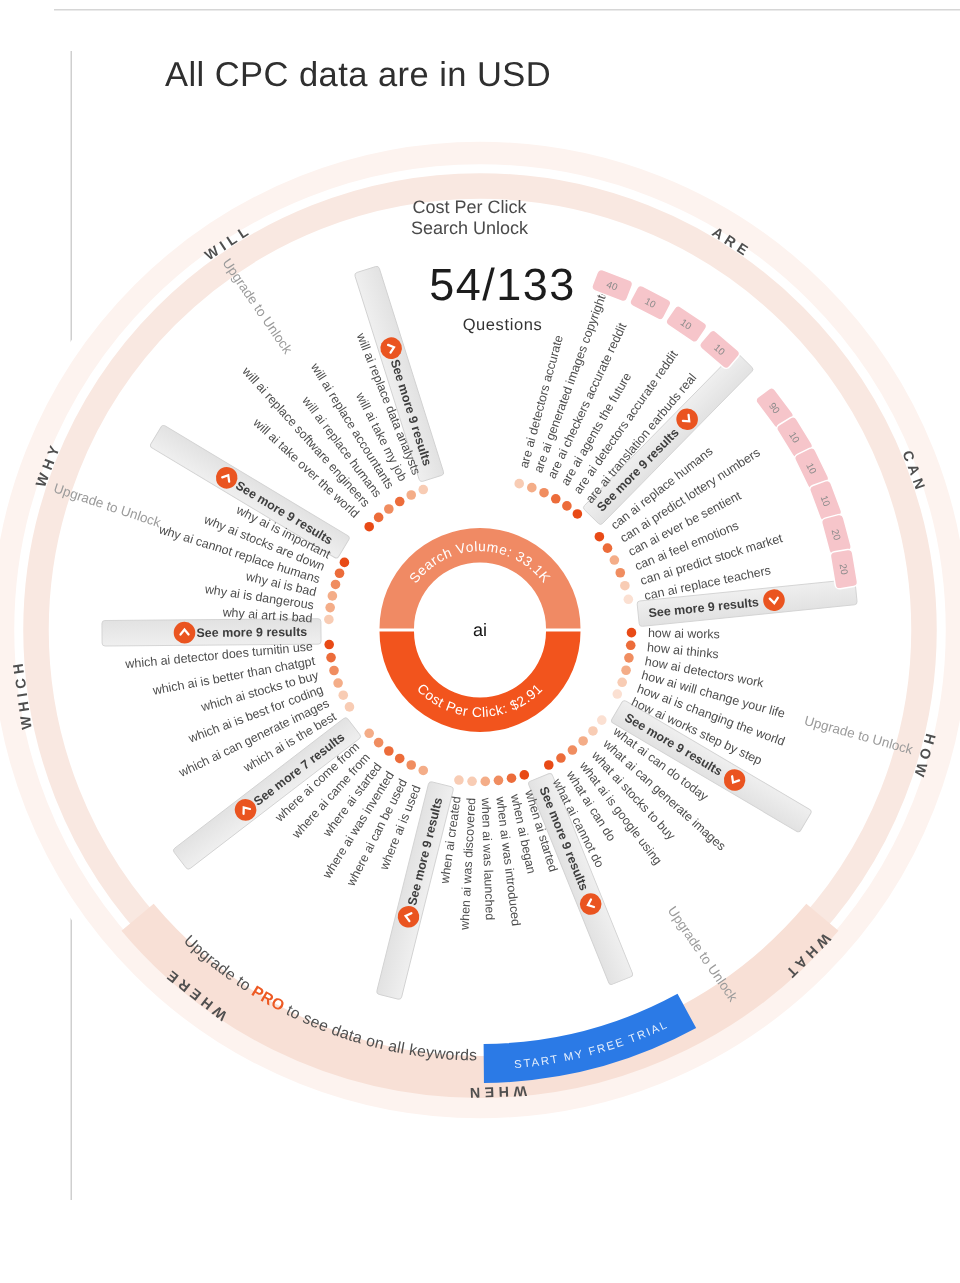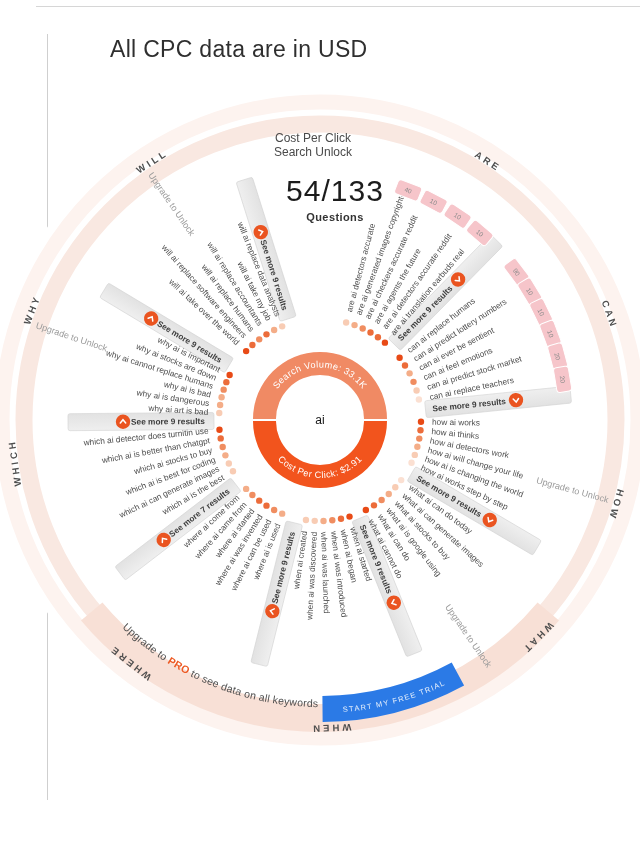--- a/index.html
+++ b/index.html
@@ -7,21 +7,21 @@
           font-family:"Liberation Sans", sans-serif;}
   .frame-line{position:absolute;background:#d6d6d6;}
   #frame-top{left:36px;top:6px;width:604px;height:1px;}
   #frame-left{left:47px;top:34px;width:1px;height:808px;background:#cfcfcf;}
   #frame-bottom{left:0;top:842px;width:640px;height:1px;}
   .page-title{position:absolute;left:110px;top:36px;font-size:23px;color:#2f2f2f;letter-spacing:.3px;}
   .legend{position:absolute;left:253px;top:131px;width:120px;text-align:center;color:#4a4a4a;}
   .legend div{font-size:12px;line-height:14px;}
   .counter{position:absolute;left:276px;top:174px;width:118px;text-align:center;color:#1c1c1c;}
   .counter .num{font-size:30px;letter-spacing:1px;}
-  .counter .lbl{font-size:11px;color:#333;margin-top:3px;letter-spacing:.4px;font-weight:bold;}
+  .counter .lbl{font-size:11px;color:#333;margin-top:3px;letter-spacing:.4px;}
   svg{position:absolute;left:0;top:0;font-family:"Liberation Sans", sans-serif;}
 </style>
 </head>
 <body>
 
 <div class="canvas">
   <div id="frame-top" class="frame-line"></div>
   <div id="frame-left" class="frame-line"></div>
   <div id="frame-bottom" class="frame-line"></div>
 

